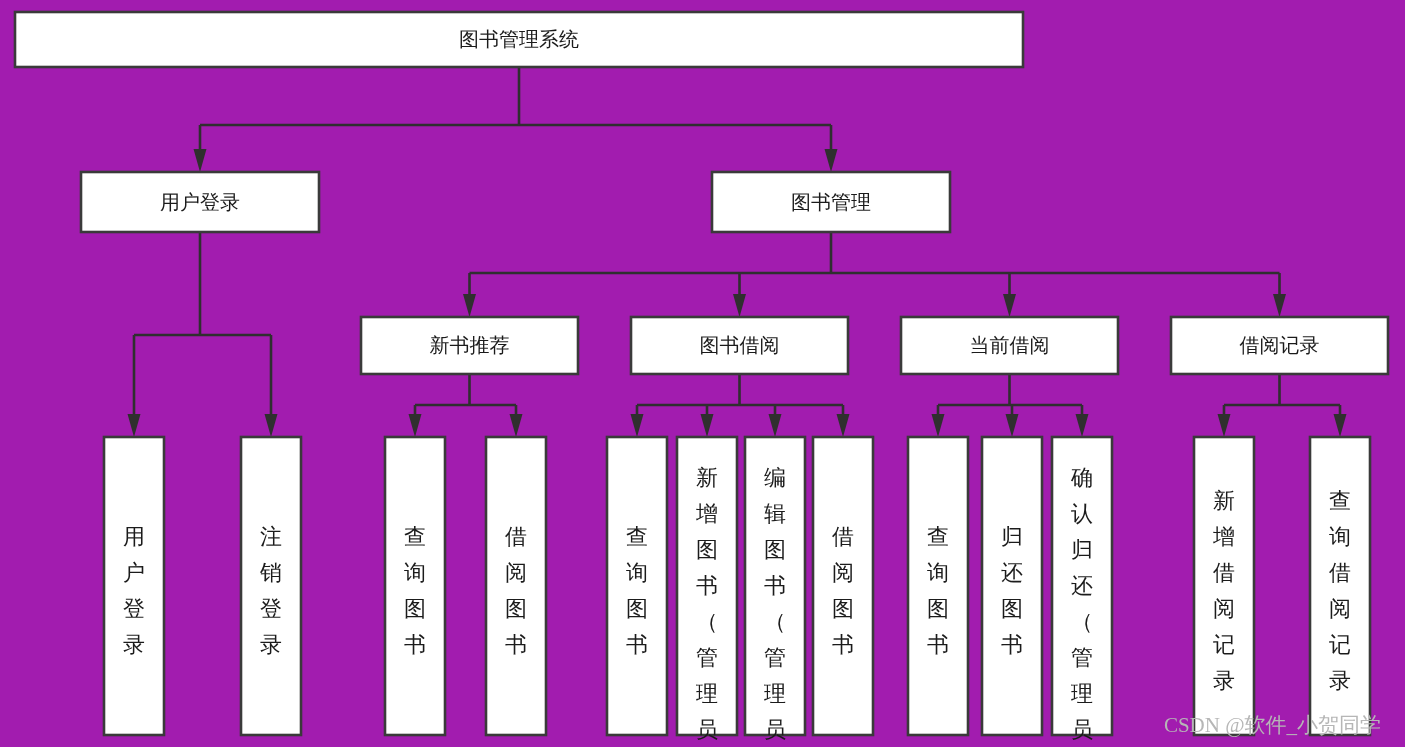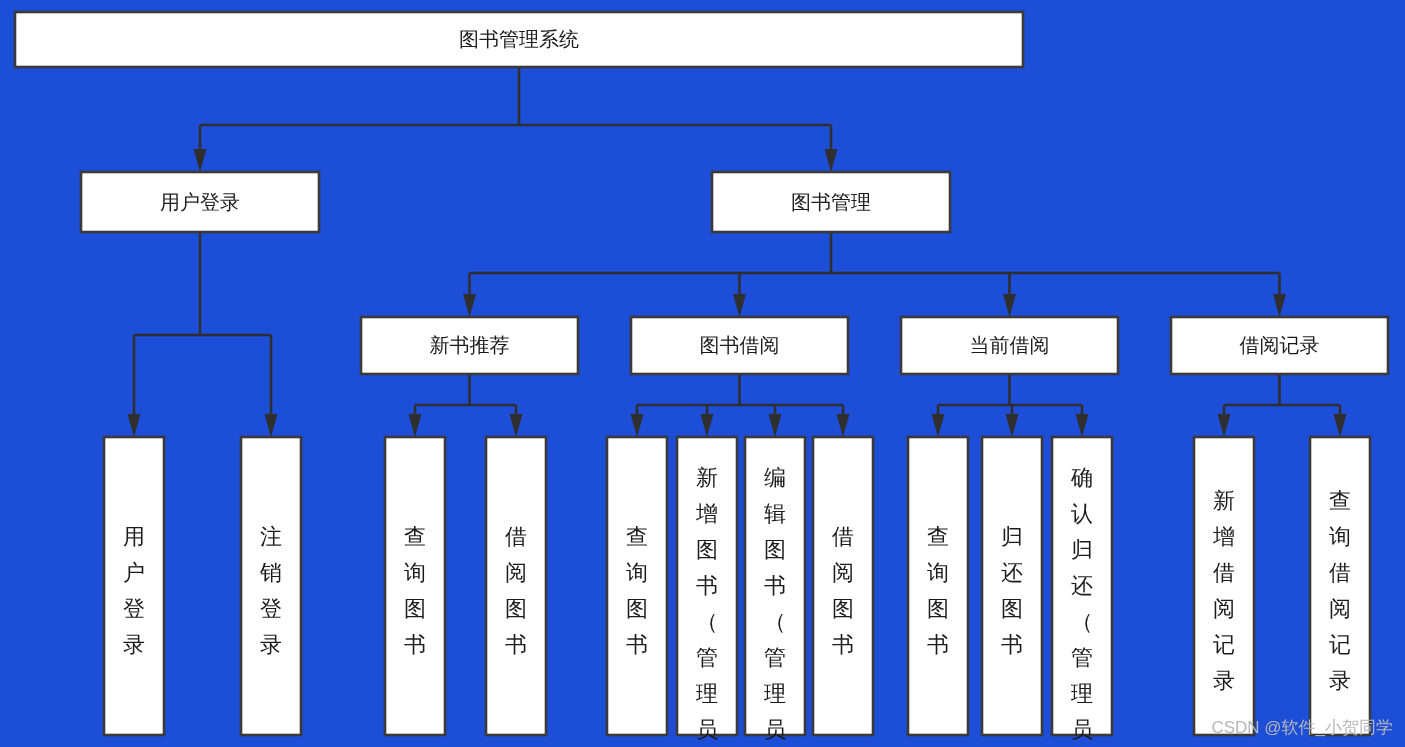--- a/index.html
+++ b/index.html
@@ -8,21 +8,21 @@
     padding: 0;
     background: #ffffff;
   }
   body {
     font-family: "Liberation Sans", "DejaVu Sans", sans-serif;
   }
   #diagram-root {
     position: relative;
     width: 1405px;
     height: 747px;
-    background: #1d4ed8;
+    background: #a21caf;
     overflow: hidden;
   }
   svg.diagram-canvas {
     position: absolute;
     top: 0;
     left: 0;
     width: 1405px;
     height: 747px;
     display: block;
   }
@@ -43,24 +43,24 @@
   }
   .node-label-h {
     font-family: "DejaVu Sans", "Liberation Sans", sans-serif;
     font-size: 20px;
     fill: #1b1b1b;
     text-anchor: middle;
     dominant-baseline: middle;
   }
   .watermark-text {
     position: absolute;
-    right: 12px;
+    right: 24px;
     bottom: 8px;
-    font-family: Liberation Sans, sans-serif;
-    font-size: 17px;
+    font-family: Liberation Serif, serif;
+    font-size: 21px;
     color: #b6b6b6;
     white-space: nowrap;
     user-select: none;
     pointer-events: none;
   }
 </style>
 </head>
 <body>
 
 <div id="diagram-root">

